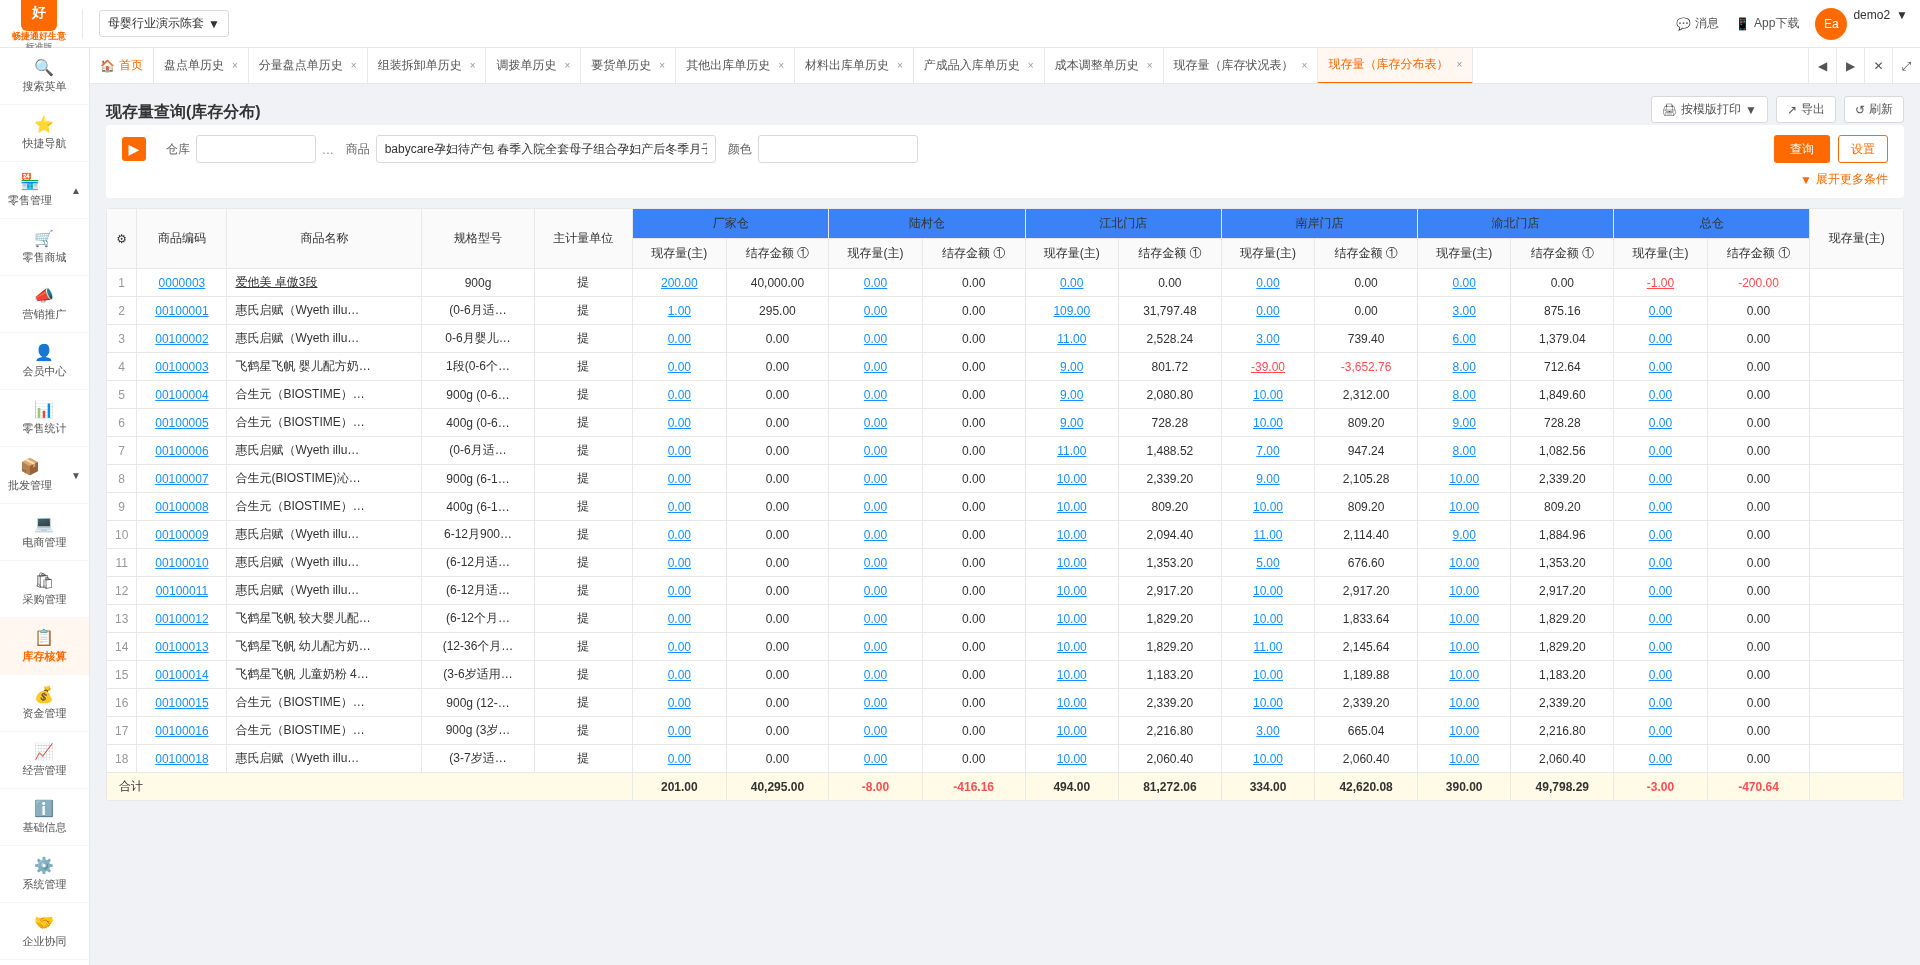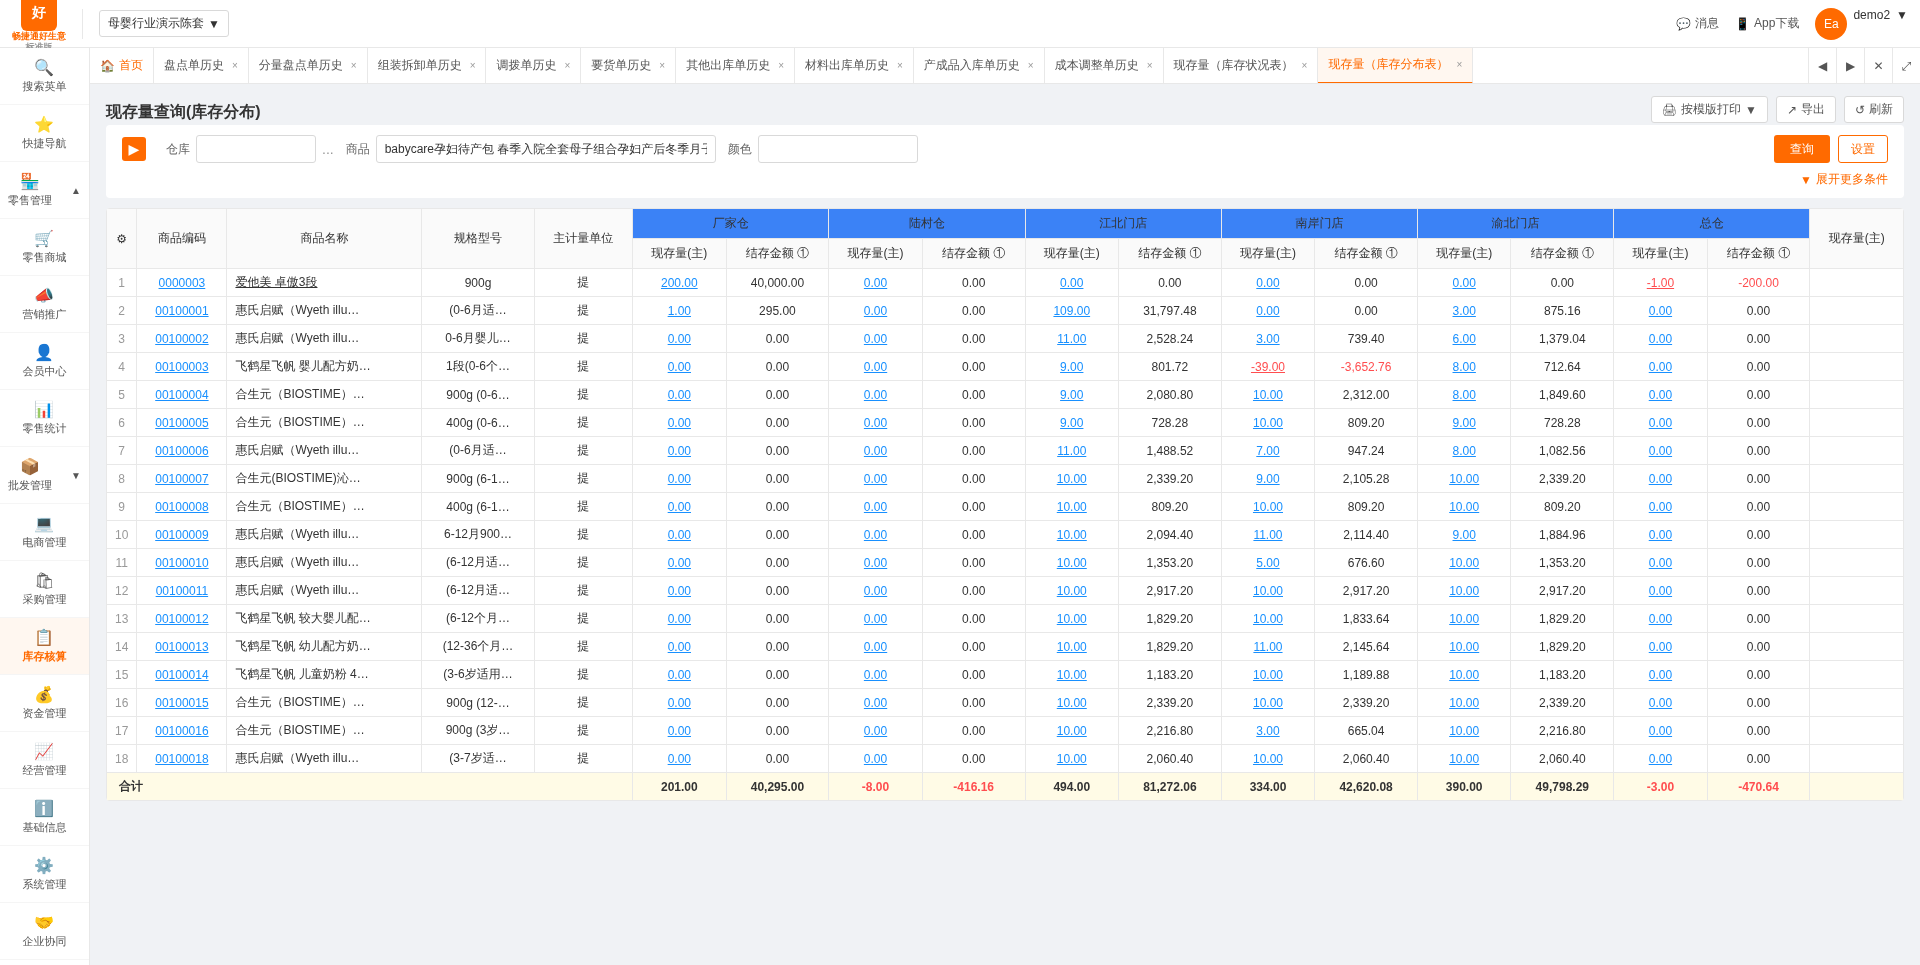--- a/index.html
+++ b/index.html
@@ -691,21 +691,21 @@
     <td class="">2,060.40</td>
     <td class="link">10.00</td>
     <td>2,060.40</td>
     <td class="link">0.00</td>
     <td class="">0.00</td>
     <td></td>
   </tr>
             </tbody>
           <tfoot>
             <tr>
-              <td colspan="5" style="text-align:left;font-weight:bold;padding-left:12px;">合计</td>
+              <td colspan="5" style="text-align:left;font-weight:normal;padding-left:12px;">合计</td>
               <td>201.00</td>
               <td>40,295.00</td>
               <td class="red">-8.00</td>
               <td class="red">-416.16</td>
               <td>494.00</td>
               <td>81,272.06</td>
               <td>334.00</td>
               <td>42,620.08</td>
               <td>390.00</td>
               <td>49,798.29</td>

